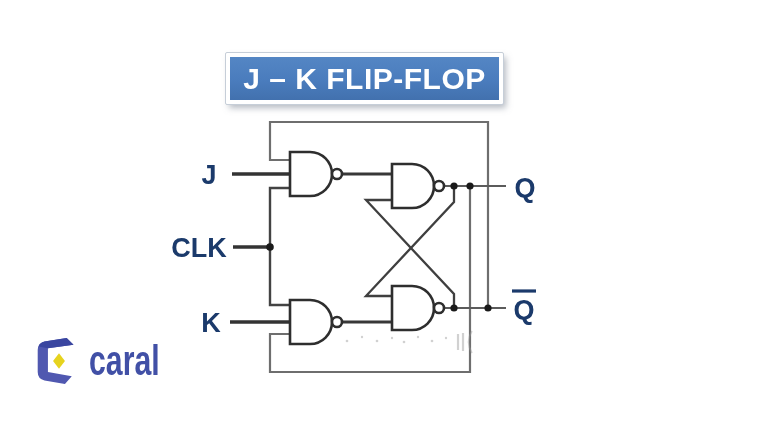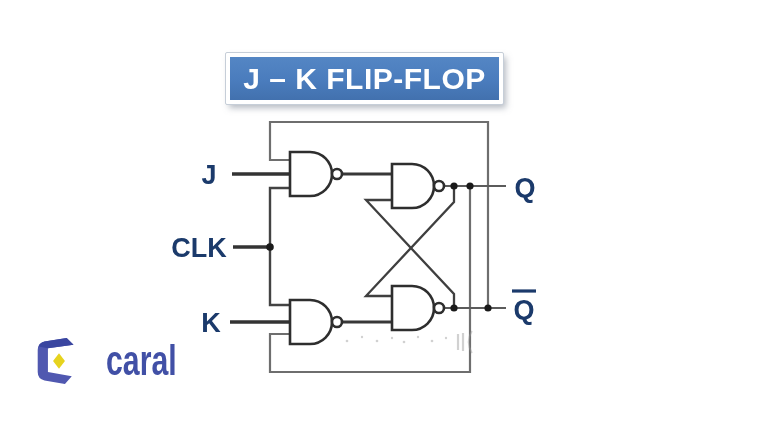--- a/index.html
+++ b/index.html
@@ -16,21 +16,21 @@
     display:flex;align-items:center;justify-content:center;border-radius:1px;
   }
   .banner span{
     color:#ffffff;font-weight:700;font-size:30px;letter-spacing:.5px;white-space:nowrap;
   }
   
   svg.circuit{position:absolute;left:0;top:0;}
   text.lbl{fill:#1b3a6b;font-family:"Liberation Sans",sans-serif;font-weight:700;}
   
   .logo{
-    position:absolute;left:36px;top:337px;display:flex;align-items:center;gap:24px;
+    position:absolute;left:36px;top:337px;display:flex;align-items:center;gap:7px;
   }
   .logo .word{
     color:#4150a6;font-weight:700;font-size:42px;line-height:1;
     transform:scaleX(.72);transform-origin:left center;letter-spacing:0px;
   }
 </style>
 </head>
 <body>
 
 <div class="stage">

